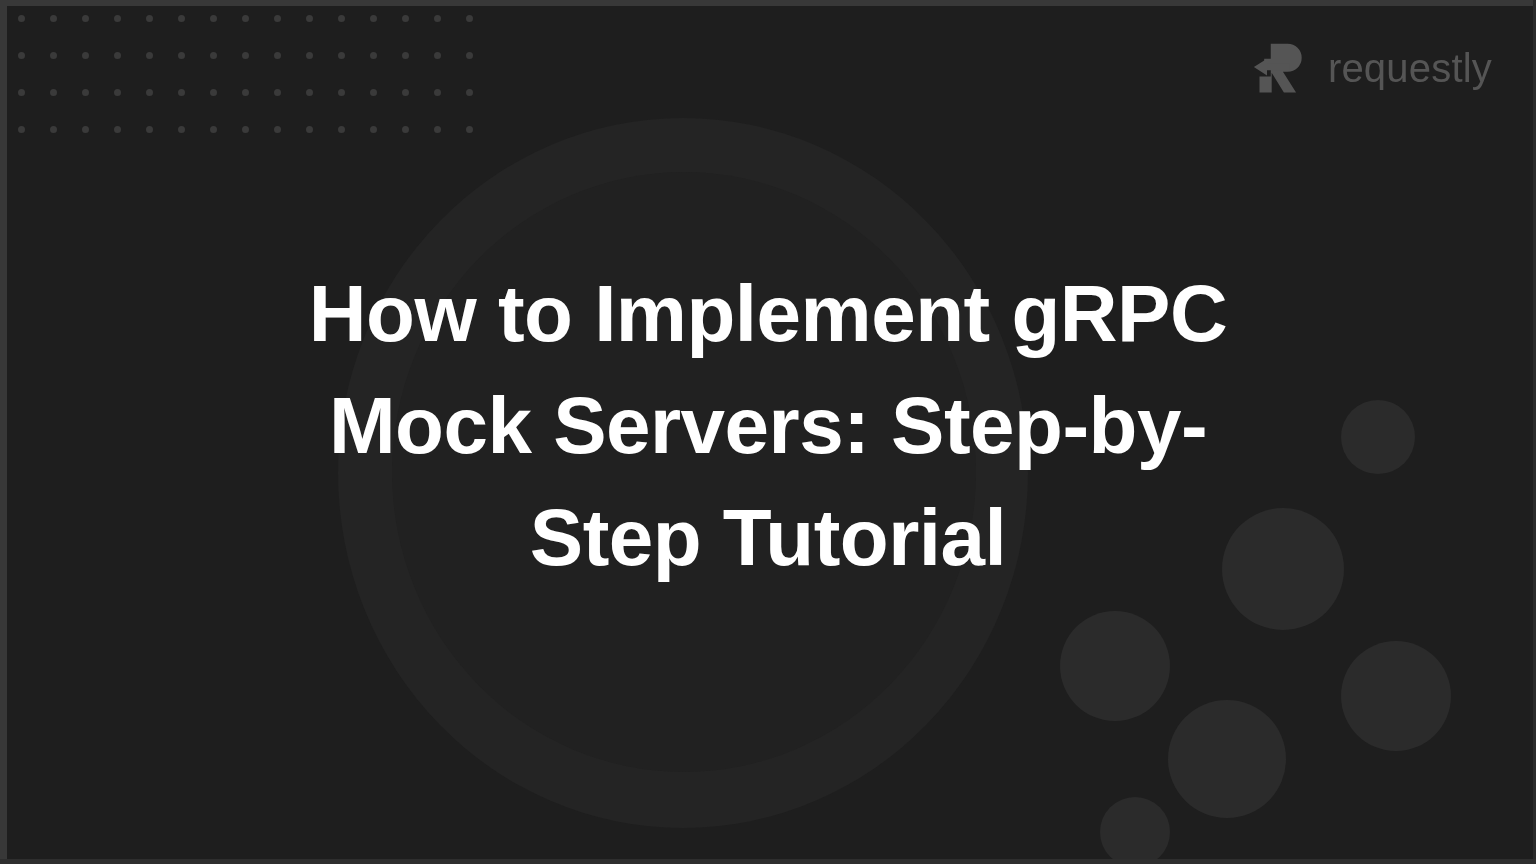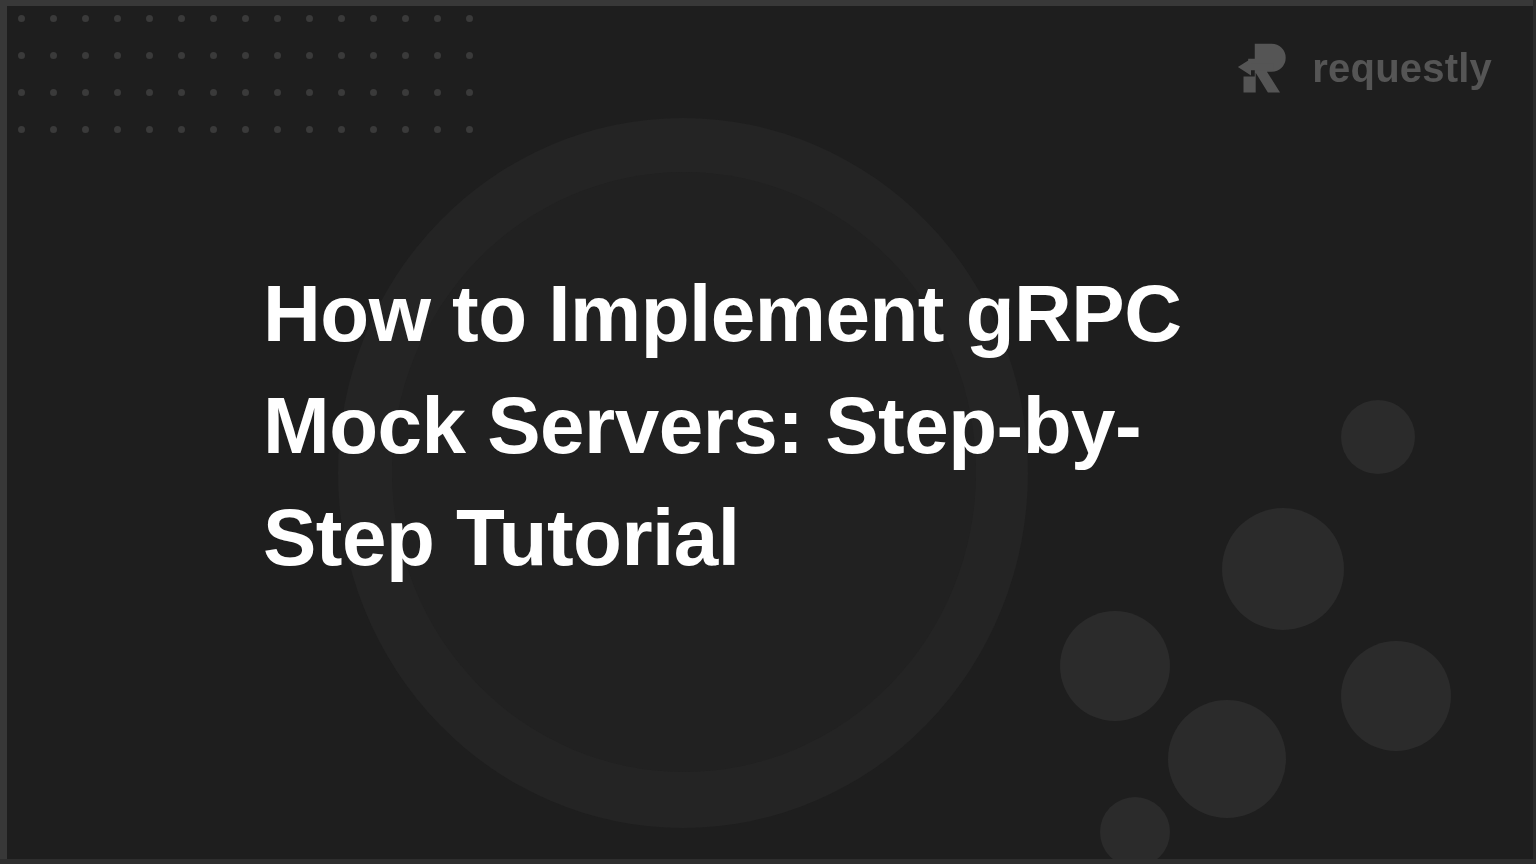--- a/index.html
+++ b/index.html
@@ -89,21 +89,21 @@
     gap: 16px;
     z-index: 20;
   }
   #brand .brand-mark {
     width: 60px;
     height: 60px;
     display: block;
   }
   #brand .brand-word {
     font-size: 40px;
-    font-weight: 700;
+    font-weight: 400;
     letter-spacing: 0.2px;
     color: #555555;
     line-height: 1;
     white-space: nowrap;
   }
 
   
   #headline-wrap {
     position: absolute;
     left: 0;
@@ -113,20 +113,21 @@
     display: flex;
     align-items: center;
     justify-content: center;
     z-index: 30;
     pointer-events: none;
   }
   #headline {
     width: 1010px;
     margin: 0;
     padding: 0 0 12px 0;
+    text-align: center;
     color: #ffffff;
     font-size: 80px;
     font-weight: 700;
     line-height: 1.4;
     letter-spacing: -0.5px;
     pointer-events: auto;
     word-wrap: break-word;
   }
 </style>
 </head>

